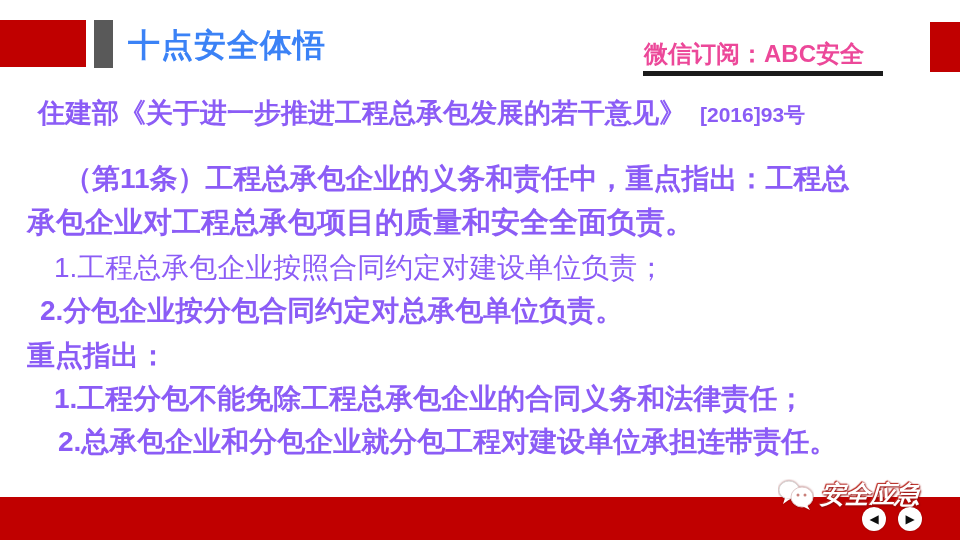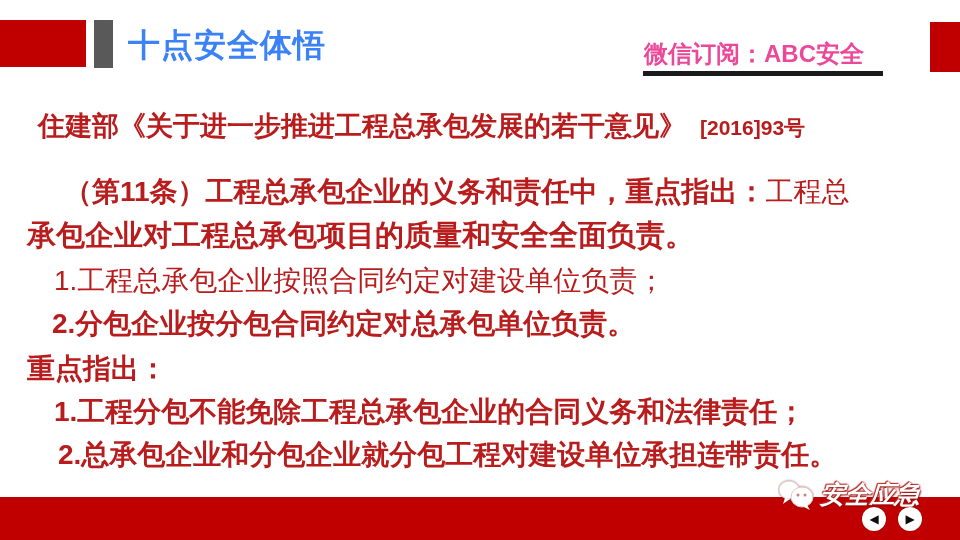--- a/index.html
+++ b/index.html
@@ -10,29 +10,29 @@
   }
   
   .hdr-red-left{position:absolute;left:0;top:20px;width:86px;height:47px;background:#C00000;}
   .hdr-gray{position:absolute;left:94px;top:20px;width:19px;height:48px;background:#595959;}
   .hdr-title{position:absolute;left:128px;top:24px;font-size:32px;font-weight:700;color:#3b82f6;white-space:nowrap;letter-spacing:1px;}
   .hdr-sub{position:absolute;left:644px;top:38px;font-size:24px;font-weight:700;color:#ec4899;white-space:nowrap;}
   .hdr-underline{position:absolute;left:643px;top:71px;width:240px;height:5px;background:#1b1b1b;}
   .hdr-red-right{position:absolute;left:930px;top:22px;width:30px;height:50px;background:#C00000;}
 
   
-  .navy{color:#b91c1c;margin-top:13px;}
+  .navy{color:#8b5cf6;}
   .tline{position:absolute;white-space:nowrap;line-height:1.2;}
   .doc-title{left:38px;top:97px;font-size:27px;font-weight:700;}
   .doc-num{font-size:21px;font-weight:700;margin-left:14px;}
   .para-1{left:64px;top:162px;font-size:28px;font-weight:600;}
-  .para-bold{font-weight:400;text-align:right;}
+  .para-bold{font-weight:700;text-align:right;}
   .para-2{left:27px;top:205px;font-size:29px;font-weight:800;}
   .item-1{left:54px;top:251px;font-size:28px;font-weight:400;}
-  .item-2{left:52px;top:294px;font-size:28px;font-weight:600;}
+  .item-2{left:40px;top:294px;font-size:28px;font-weight:600;}
   .emph-head{left:27px;top:339px;font-size:28px;font-weight:700;text-align:center;}
   .eitem-1{left:54px;top:382px;font-size:28px;font-weight:600;}
   .eitem-2{left:58px;top:425px;font-size:28px;font-weight:700;}
 
   
   .bottom-bar{position:absolute;left:0;top:497px;width:960px;height:43px;background:#C00000;}
   .brand{
     position:absolute;left:820px;top:478px;z-index:5;
     font-size:25px;font-weight:800;font-style:italic;color:#ffffff;white-space:nowrap;
     transform:skewX(-4deg);

